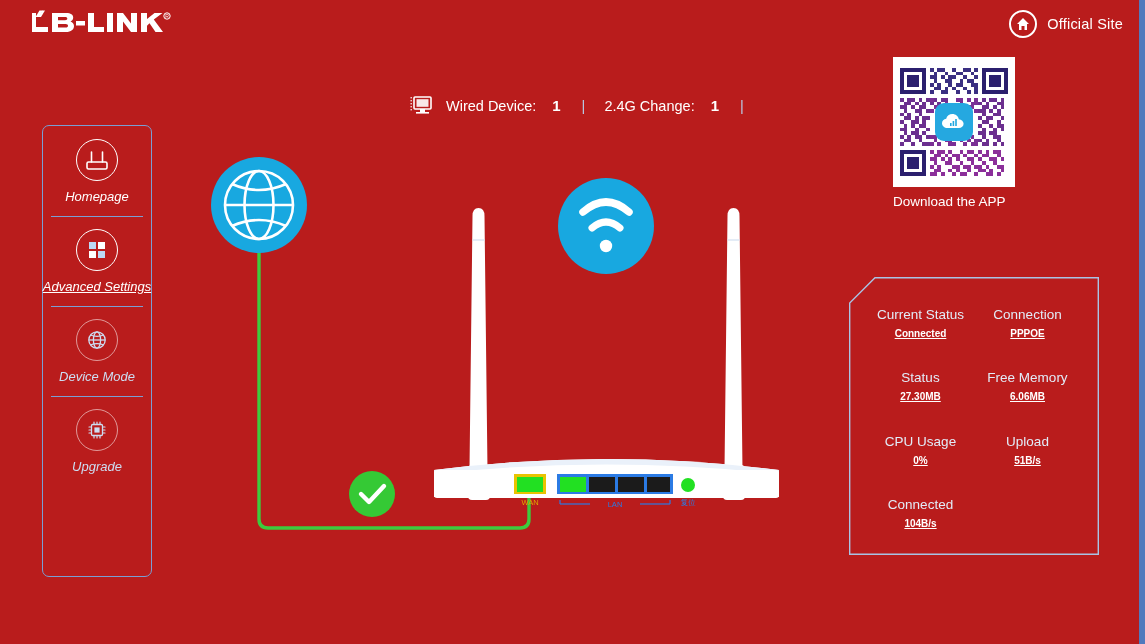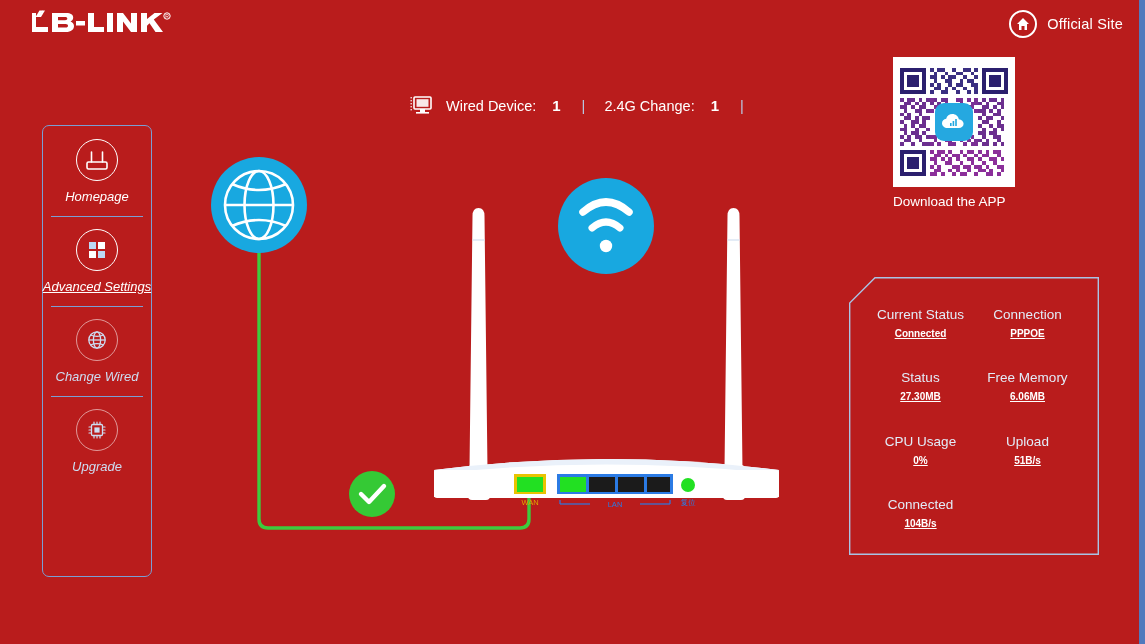--- a/index.html
+++ b/index.html
@@ -160,21 +160,21 @@
         <svg width="22" height="22" viewBox="0 0 22 22">
           <g fill="none" stroke="#cdddf2" stroke-width="1.3">
             <circle cx="11" cy="11" r="8.2"></circle>
             <ellipse cx="11" cy="11" rx="3.6" ry="8.2"></ellipse>
             <line x1="2.8" y1="11" x2="19.2" y2="11"></line>
             <path d="M4.3 6 Q11 8.8 17.7 6"></path>
             <path d="M4.3 16 Q11 13.2 17.7 16"></path>
           </g>
         </svg>
       </span>
-      <span class="lbl">Change Wired</span>
+      <span class="lbl">Device Mode</span>
     </div>
 
 
     <div class="side-item">
       <span class="circ">
         <svg width="22" height="22" viewBox="0 0 22 22">
           <rect x="5.5" y="5.5" width="11" height="11" rx="1.2" fill="none" stroke="#cdddf2" stroke-width="1.3"></rect>
           <rect x="8.4" y="8.4" width="5.2" height="5.2" fill="#cdddf2"></rect>
           <g stroke="#cdddf2" stroke-width="1.2" stroke-linecap="round">
             <line x1="8" y1="5.5" x2="8" y2="3"></line>

